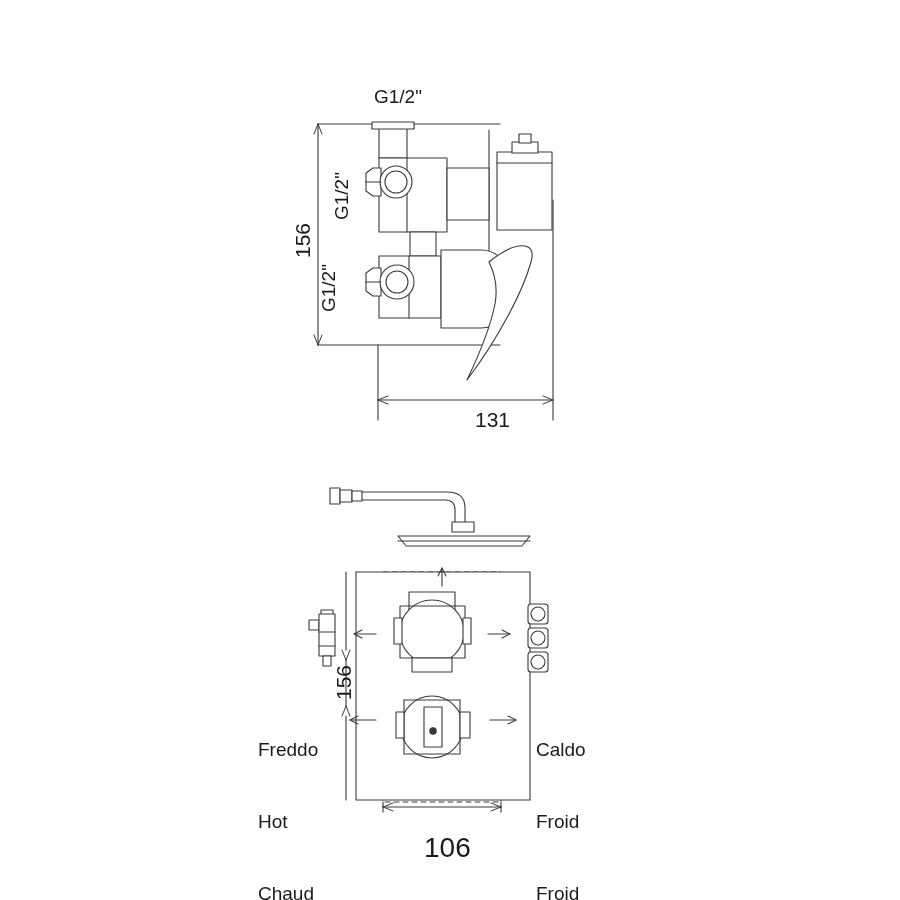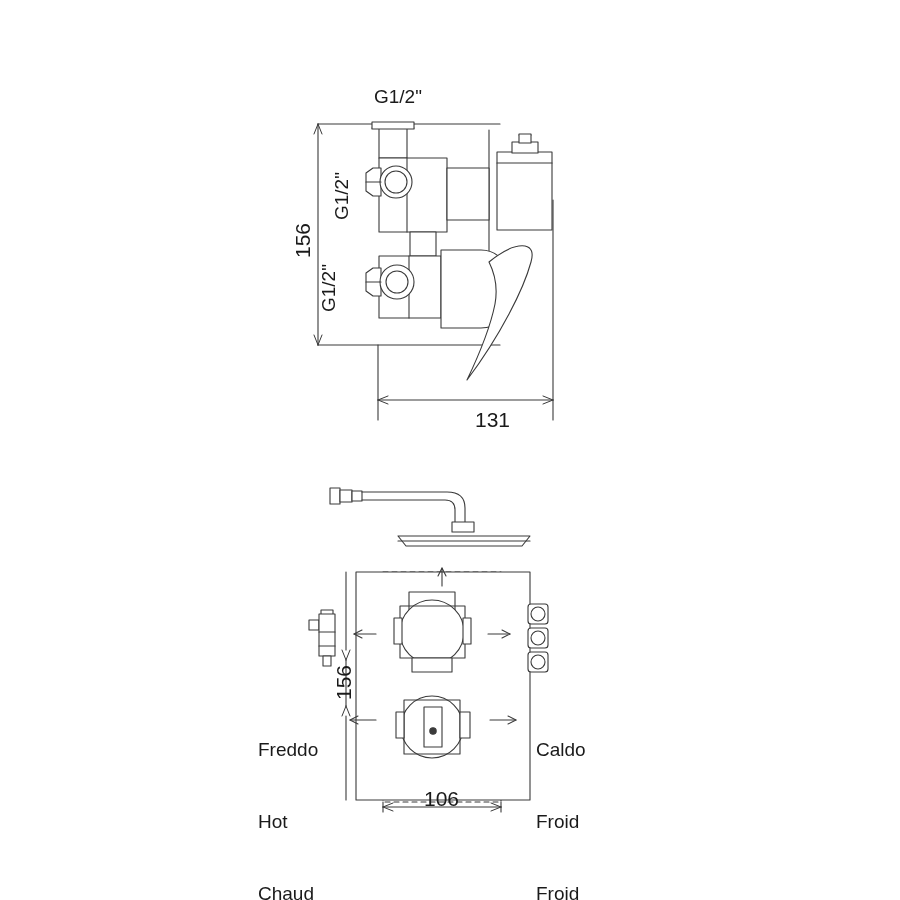--- a/index.html
+++ b/index.html
@@ -172,21 +172,21 @@
   <div class="lbl rot90" style="left:330px; top:220px;">G1/2"</div>
 
   <div class="lbl rot90" style="left:317px; top:312px;">G1/2"</div>
 
   <div class="lbl rot90" style="left:291px; top:258px; font-size:21px;">156</div>
 
   <div class="lbl" style="left:475px; top:408px; font-size:21px;">131</div>
 
   <div class="lbl rot90" style="left:332px; top:700px; font-size:21px;">156</div>
 
-  <div class="lbl" style="left:424px; top:787px; font-size:21px;text-align:right;">106</div>
+  <div class="lbl" style="left:424px; top:836px; font-size:28px;text-align:right;">106</div>
 
   <div class="multi" style="left:258px; top:690px; text-align:left;">
     <div>Freddo</div>
     <div>Hot</div>
     <div>Chaud</div>
     
   </div>
 
   <div class="multi" style="left:536px; top:690px; text-align:left;">
     <div>Caldo</div>

